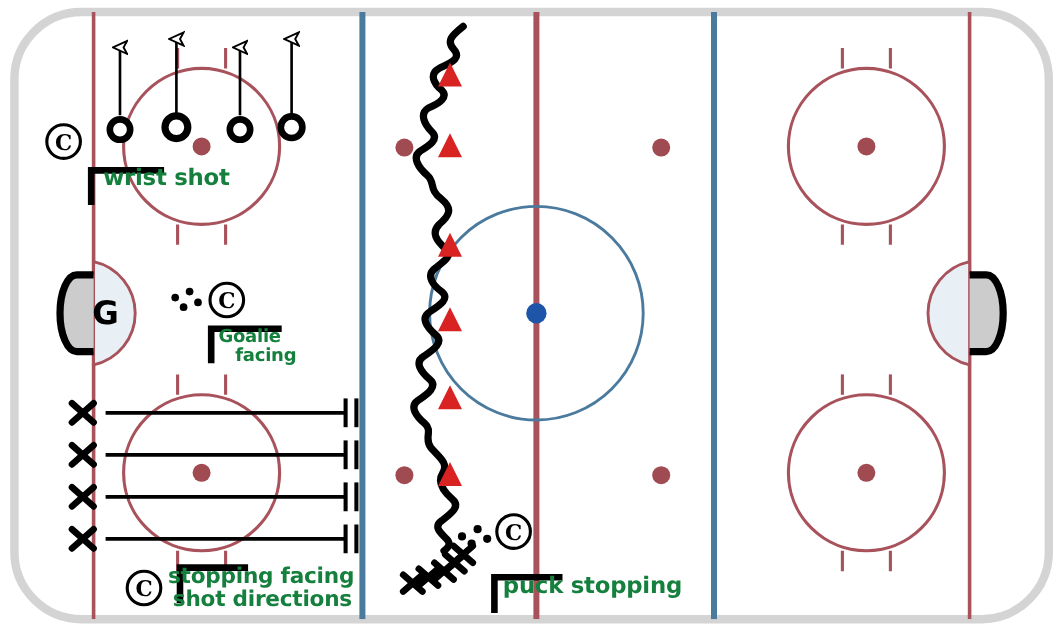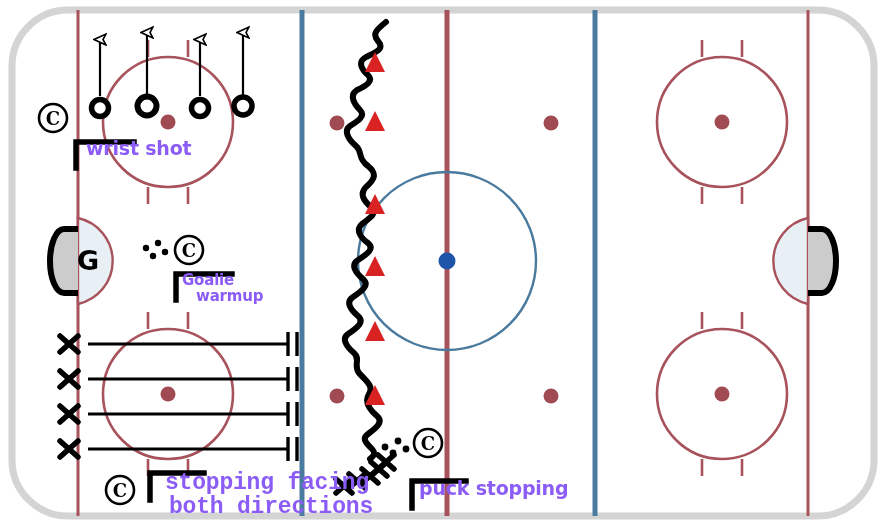--- a/index.html
+++ b/index.html
@@ -20,29 +20,29 @@
   }
   #rink-svg {
     position: absolute;
     left: 0;
     top: 0;
   }
   .drill-label {
     position: absolute;
     font-family: "DejaVu Sans", "Liberation Sans", sans-serif;
     font-weight: bold;
-    color: #8b5cf6;
+    color: #15803d;
     white-space: nowrap;
     line-height: 1.0;
     letter-spacing: -0.2px;
   }
   #label-wrist-shot { left: 86px; top: 139px; font-size: 19px; }
   #label-goalie-warmup { left: 182px; top: 273px; font-size: 15px; }
   #label-goalie-warmup .ln2 { display: block; margin-left: 14px; margin-top: 1px; }
-  #label-stopping { left: 165px; top: 472px; font-size: 23px; font-family: Liberation Mono, monospace; }
+  #label-stopping { left: 140px; top: 472px; font-size: 18px; }
   #label-stopping .ln2 { display: block; margin-left: 4px; margin-top: 1px; }
   #label-puck-handling { left: 419px; top: 479px; font-size: 19px; }
 </style>
 </head>
 <body>
 
 <div id="rink-root">
 
   <svg id="rink-svg" width="886" height="525" viewBox="0 0 886 525" xmlns="http://www.w3.org/2000/svg">
 
@@ -277,23 +277,23 @@
         <path d="M412,508 L412,481 L466,481" fill="none" stroke="#000000" stroke-width="5.5" stroke-linecap="square"></path>
       </g>
 
     </g>
   </svg>
 
   <div class="drill-label" id="label-wrist-shot">wrist shot</div>
 
   <div class="drill-label" id="label-goalie-warmup">
     <span class="ln1">Goalie</span>
-    <span class="ln2">warmup</span>
+    <span class="ln2">facing</span>
   </div>
 
   <div class="drill-label" id="label-stopping">
     <span class="ln1">stopping facing</span>
-    <span class="ln2">both directions</span>
+    <span class="ln2">shot directions</span>
   </div>
 
   <div class="drill-label" id="label-puck-handling">puck stopping</div>
 
 </div>
 
 </body></html>

